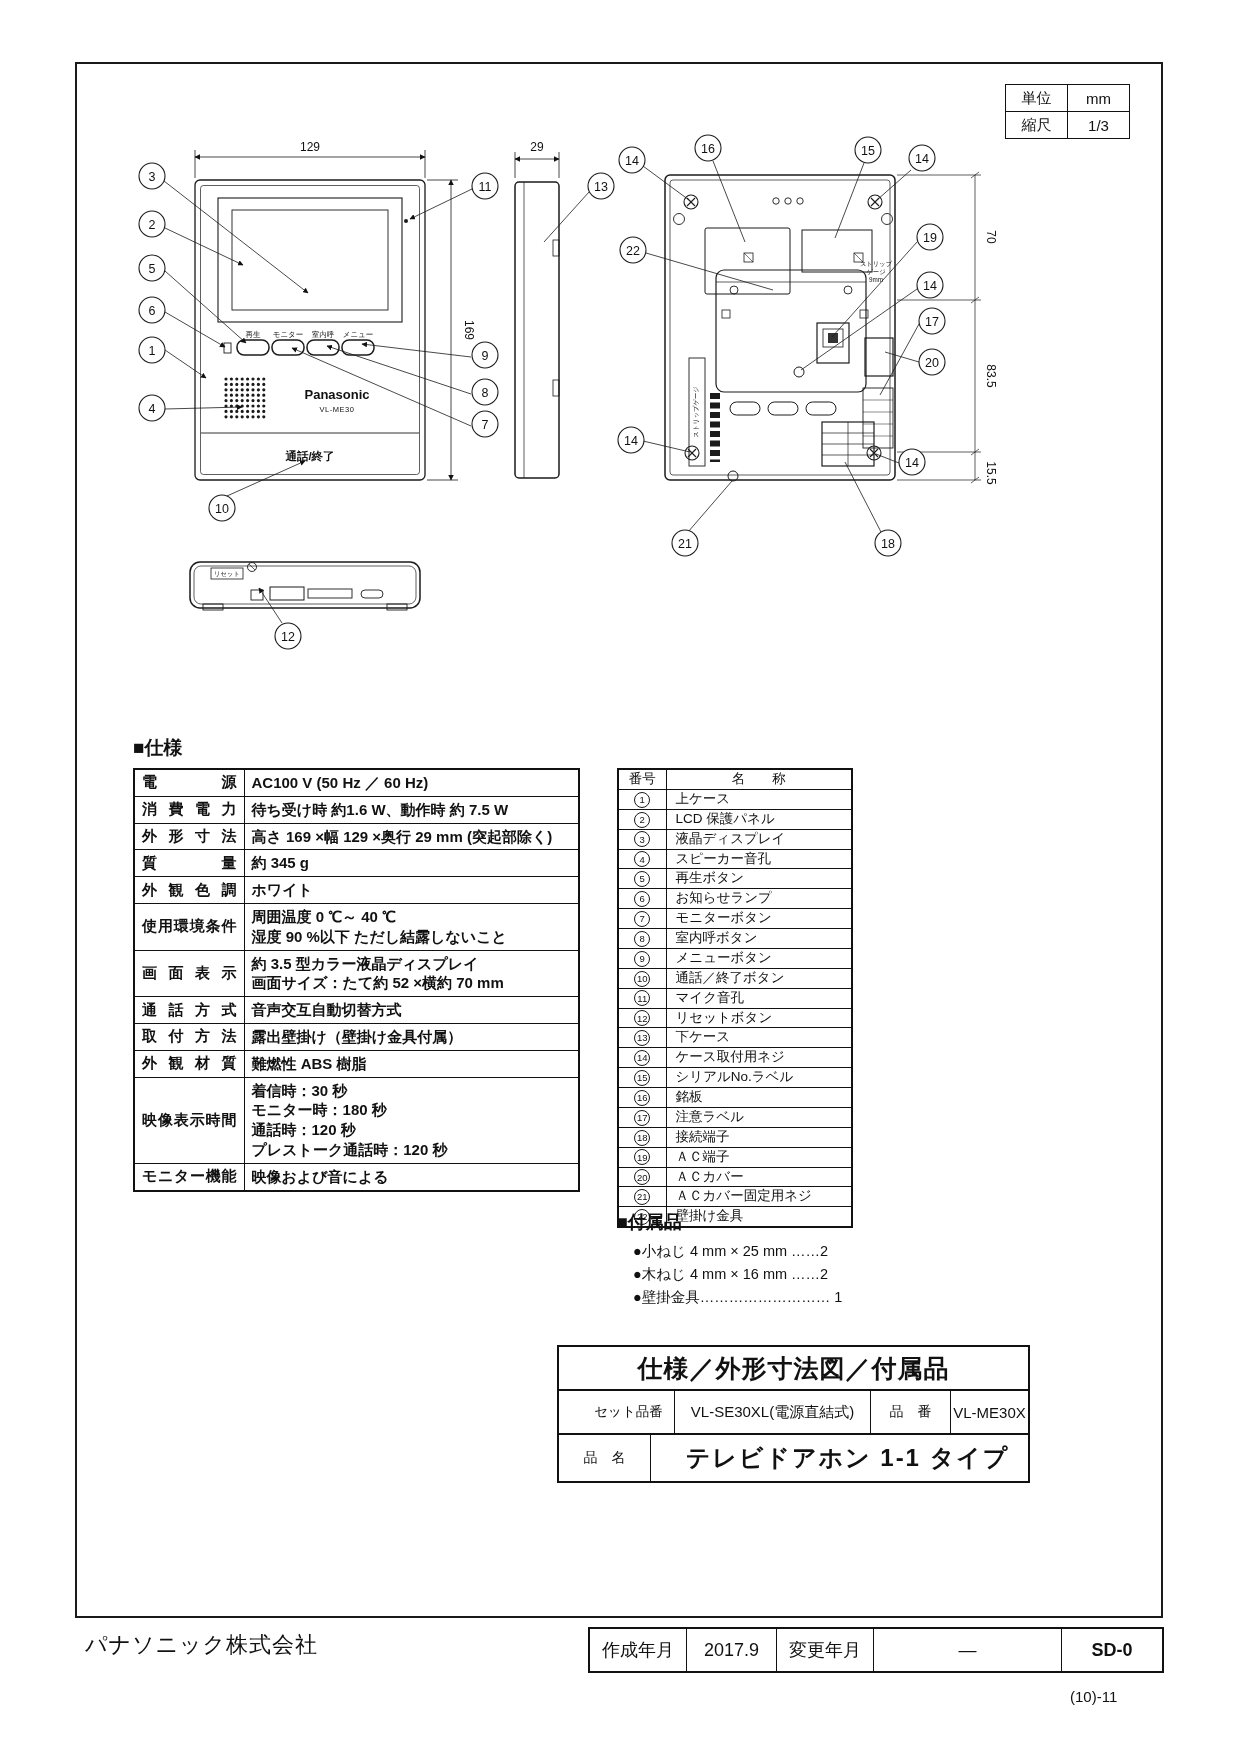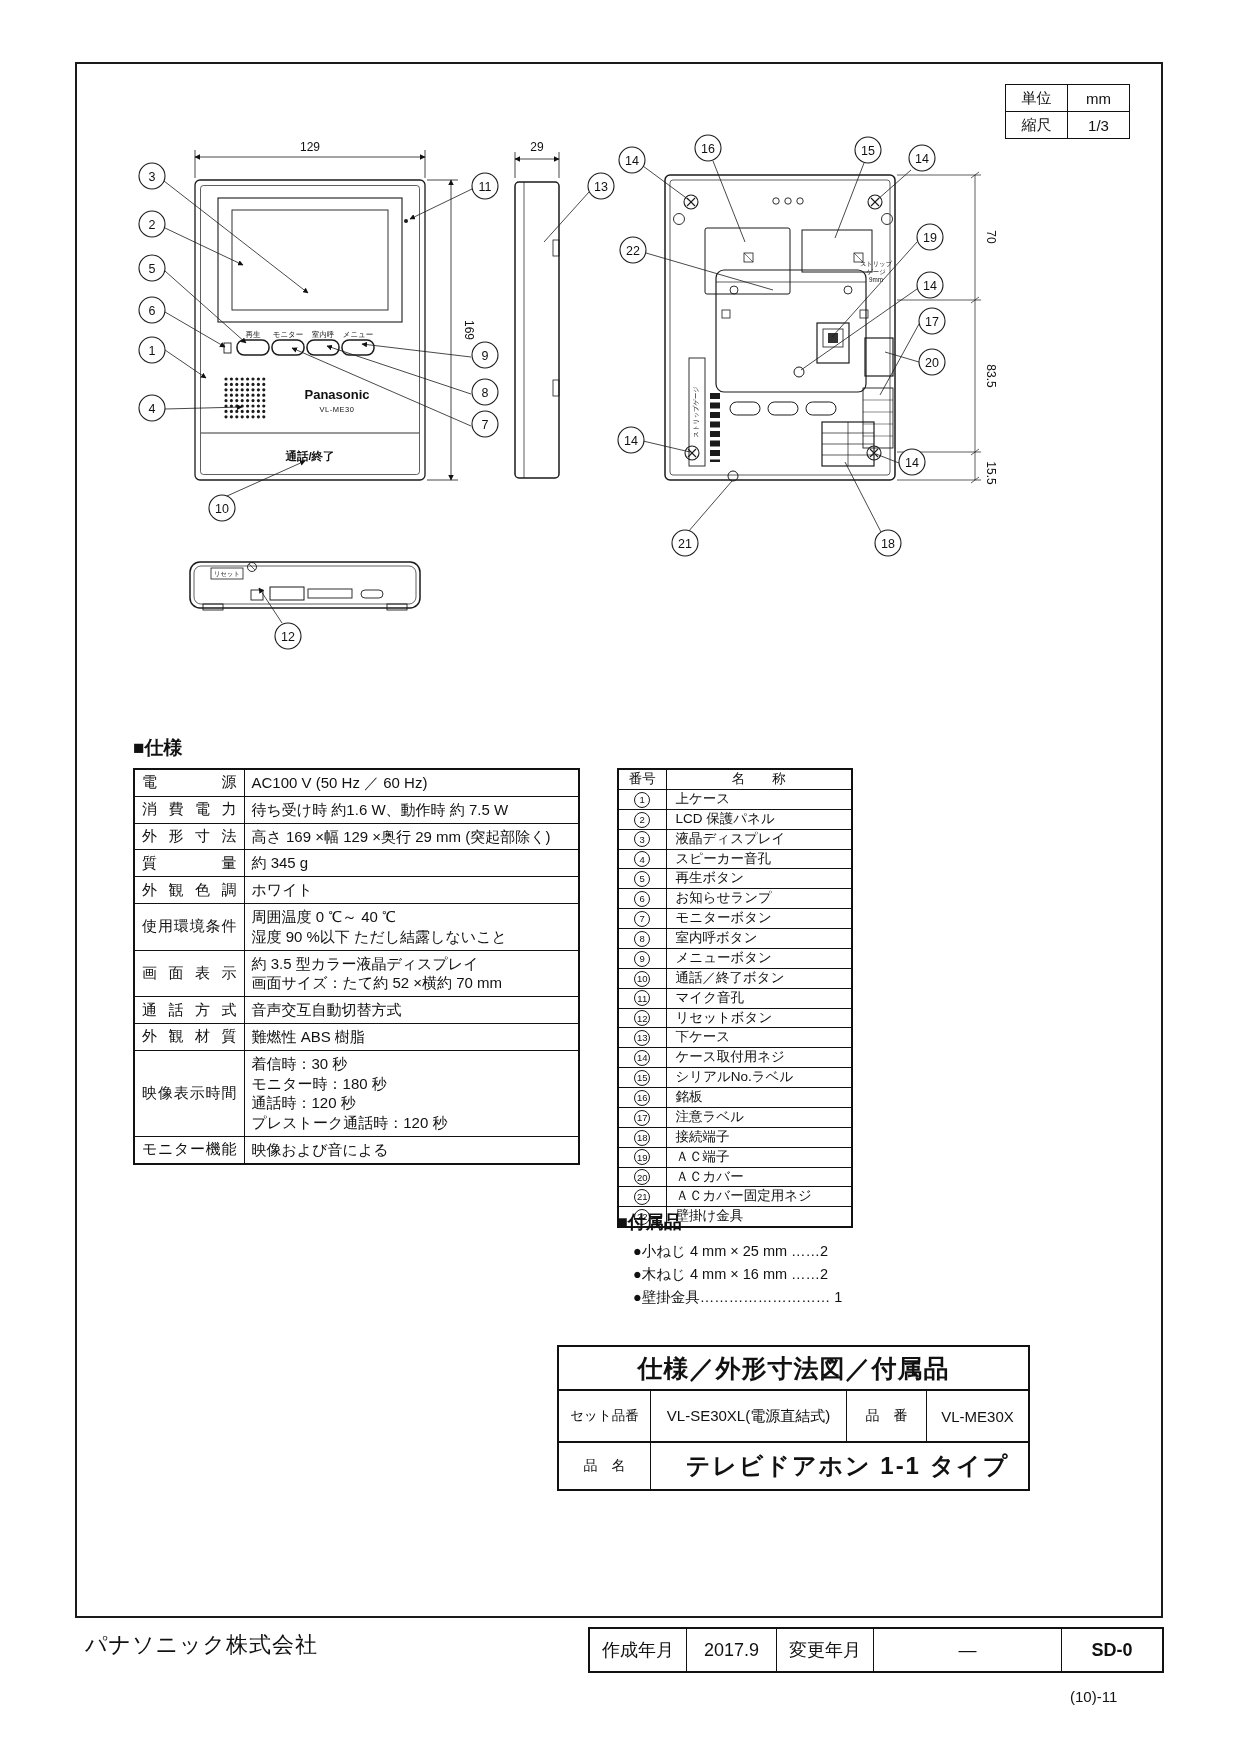--- a/index.html
+++ b/index.html
@@ -19,41 +19,41 @@
   .drawing .dim { font-size:12px; text-anchor:middle; }
   .drawing .cn  { font-size:12.5px; text-anchor:middle; }
   .drawing .brand { font-size:13px; font-weight:bold; text-anchor:middle; }
   .drawing .mod { font-size:7.5px; text-anchor:middle; letter-spacing:.5px; }
   .drawing .talk { font-size:11.5px; font-weight:bold; text-anchor:middle; }
   .drawing .ld { stroke-width:.8; }
 
   
   .spec-heading { position:absolute; left:133px; top:735px; font-size:19px; font-weight:bold; }
   .spec-table { position:absolute; left:133px; top:768px; width:447px; border-collapse:collapse; border:2px solid #111; }
-  .spec-table th, .spec-table td { border:1.5px solid #111; font-size:15px; font-weight:normal; padding:3px 7px; vertical-align:middle; }
+  .spec-table th, .spec-table td { border:1.5px solid #111; font-size:15px; font-weight:bold; padding:3px 7px; vertical-align:middle; }
   .spec-table th { width:110px; text-align:justify; text-align-last:justify; }
   .spec-table td { white-space:pre-line; line-height:1.32; }
 
   
   .parts-table { position:absolute; left:617px; top:768px; width:236px; border-collapse:collapse; border:2px solid #111; }
   .parts-table th, .parts-table td { border:1px solid #111; font-size:13.5px; font-weight:normal; line-height:1.25; padding:1px 4px; }
   .parts-table th.no, .parts-table td.no { width:48px; text-align:center; }
   .parts-table th { text-align:center; }
   .parts-table td.nm { padding-left:9px; }
   .circ { display:inline-flex; width:16px; height:16px; border:1px solid #1a1a1a; border-radius:50%; align-items:center; justify-content:center; font-size:9.5px; line-height:1; }
 
   
   .acc { position:absolute; left:617px; top:1210px; width:330px; }
   .acc-heading { font-size:18px; font-weight:bold; margin-bottom:6px; }
   .acc-item { font-size:14.5px; line-height:23px;margin-left:16px; }
 
   
   .tblock { position:absolute; left:557px; top:1345px; width:473px; border:2px solid #111; background:#fff; }
   .tblock .row1 { height:44px; display:flex; align-items:center; justify-content:center; font-size:25px; font-weight:bold; border-bottom:2px solid #111; letter-spacing:1px; }
-  .tblock .row2 { display:flex; height:52px; border-bottom:2px solid #111; }
+  .tblock .row2 { display:flex; height:44px; border-bottom:2px solid #111;padding-left:24px; }
   .tblock .row3 { display:flex; height:46px;gap:16px; }
   .tblock .c { display:flex; align-items:center; justify-content:center; border-right:1.5px solid #111; }
   .tblock .c:last-child { border-right:none; }
   .w-setl { width:92px; font-size:13.5px; }
   .w-setv { width:196px; font-size:15px; }
   .w-pnl { width:80px; font-size:14px; }
   .w-pnv { flex:1; font-size:15px; }
   .w-nml { width:92px; font-size:14px; }
   .w-nmv { flex:1; font-size:24px; font-weight:bold; letter-spacing:2px; }
 
@@ -384,20 +384,24 @@
           <th class="spec-label">画面表示</th>
           <td class="spec-value">約 3.5 型カラー液晶ディスプレイ
 画面サイズ：たて約 52 ×横約 70 mm</td>
         </tr>
 
         <tr>
           <th class="spec-label">通話方式</th>
           <td class="spec-value">音声交互自動切替方式</td>
         </tr>
 
+        <tr>
+          <th class="spec-label">取付方法</th>
+          <td class="spec-value">露出壁掛け（壁掛け金具付属）</td>
+        </tr>
 
         <tr>
           <th class="spec-label">外観材質</th>
           <td class="spec-value">難燃性 ABS 樹脂</td>
         </tr>
 
         <tr>
           <th class="spec-label">映像表示時間</th>
           <td class="spec-value">着信時：30 秒
 モニター時：180 秒

